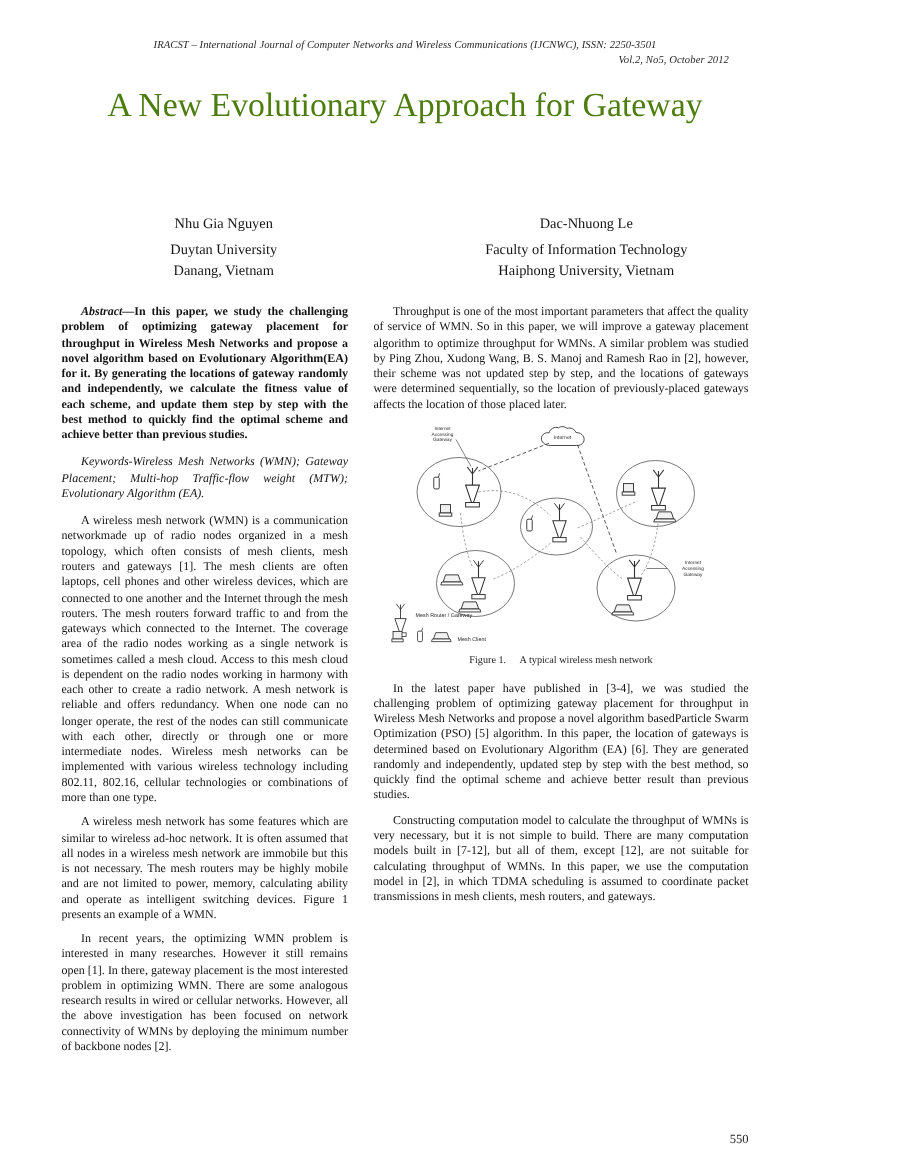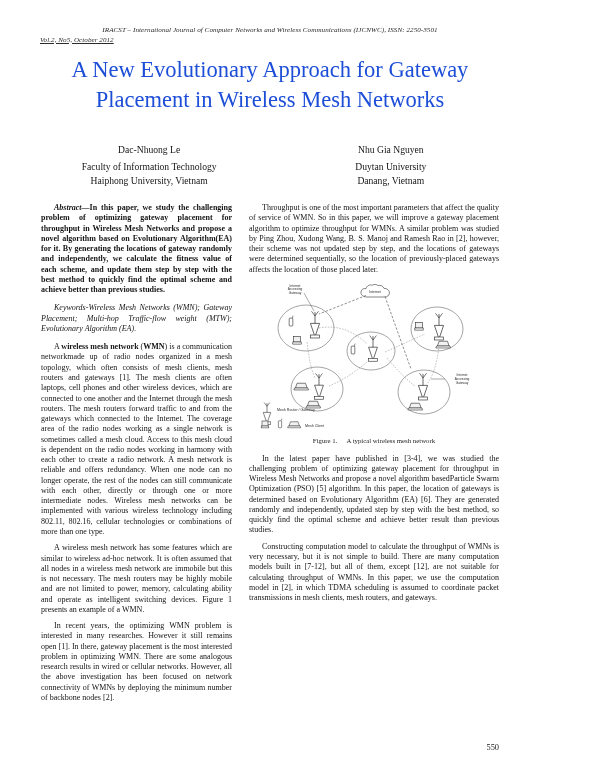--- a/index.html
+++ b/index.html
@@ -28,36 +28,35 @@
     left: 40px;
     right: 40px;
     text-align: center;
     font-style: italic;
     font-size: 7.1px;
     line-height: 1.35;
     color: #2a2a2a;
     letter-spacing: 0.05px;
   }
   .runhead .line2 {
-    text-align: left;
+    text-align: right;
     padding-right: 14px;
-    text-decoration: underline;
   }
 
   
   .title {
     position: absolute;
     top: 55px;
     left: 55px;
     right: 55px;
     text-align: center;
     font-size: 22.5px;
     line-height: 1.33;
     font-weight: 400;
-    color: #1d4ed8;
+    color: #4d7c0f;
   }
 
   
   .authors {
     position: absolute;
     top: 143px;
     left: 42px;
     right: 42px;
     display: flex;
     justify-content: space-between;
@@ -119,21 +118,21 @@
     text-align: center;
     font-variant: small-caps;
     font-size: 8.2px;
     margin: 9px 0 6px 0;
     letter-spacing: 0.2px;
     text-indent: 0;
   }
   .sec-head .num {
     margin-right: 14px;
   }
-  .bold { font-weight: bold; }
+  .bold { font-weight: normal; }
 
   
   .figure {
     margin: 9px 0 2px 0;
     text-align: center;
   }
   .figwrap {
     position: relative;
     width: 250px;
     height: 150px;
@@ -144,21 +143,21 @@
     text-align: center;
     margin-top: 3px;
     color: #1c1c1c;
     text-indent: 0;
   }
   .figcaption .lbl { margin-right: 9px; }
 
   
   .pageno {
     position: absolute;
-    bottom: 24px;
+    bottom: 12px;
     right: 41px;
     font-size: 8.4px;
     color: #222;
   }
 
   svg text {
     font-family: "Liberation Sans", sans-serif;
     fill: #2b2b2b;
   }
 </style>
@@ -167,33 +166,32 @@
 
 <div id="page">
 
   <div class="runhead">
     <div class="line1">IRACST – International Journal of Computer Networks and Wireless Communications (IJCNWC), ISSN: 2250-3501</div>
     <div class="line2">Vol.2, No5, October 2012</div>
   </div>
 
   <div class="title">
     <div>A New Evolutionary Approach for Gateway</div>
-    <div>Placement in Wireless Mesh Networks</div>
   </div>
 
   <div class="authors">
+    <div class="author-block">
+      <div class="aname">Nhu Gia Nguyen</div>
+      <div>Duytan University</div>
+      <div>Danang, Vietnam</div>
+    </div>
     <div class="author-block">
       <div class="aname">Dac-Nhuong Le</div>
       <div>Faculty of Information Technology</div>
       <div>Haiphong University, Vietnam</div>
-    </div>
-    <div class="author-block">
-      <div class="aname">Nhu Gia Nguyen</div>
-      <div>Duytan University</div>
-      <div>Danang, Vietnam</div>
     </div>
   </div>
 
   <div class="cols">
 
     <div class="col">
 
       <p class="abstract"><span class="lead">Abstract—</span><span>In this paper, we study the challenging problem of optimizing gateway placement for throughput in Wireless Mesh Networks and propose a novel algorithm based on Evolutionary Algorithm(EA) for it. By generating the locations of gateway randomly and independently, we calculate the fitness value of each scheme, and update them step by step with the best method to quickly find the optimal scheme and achieve better than previous studies.</span></p>
 
       <div class="gap"></div>

